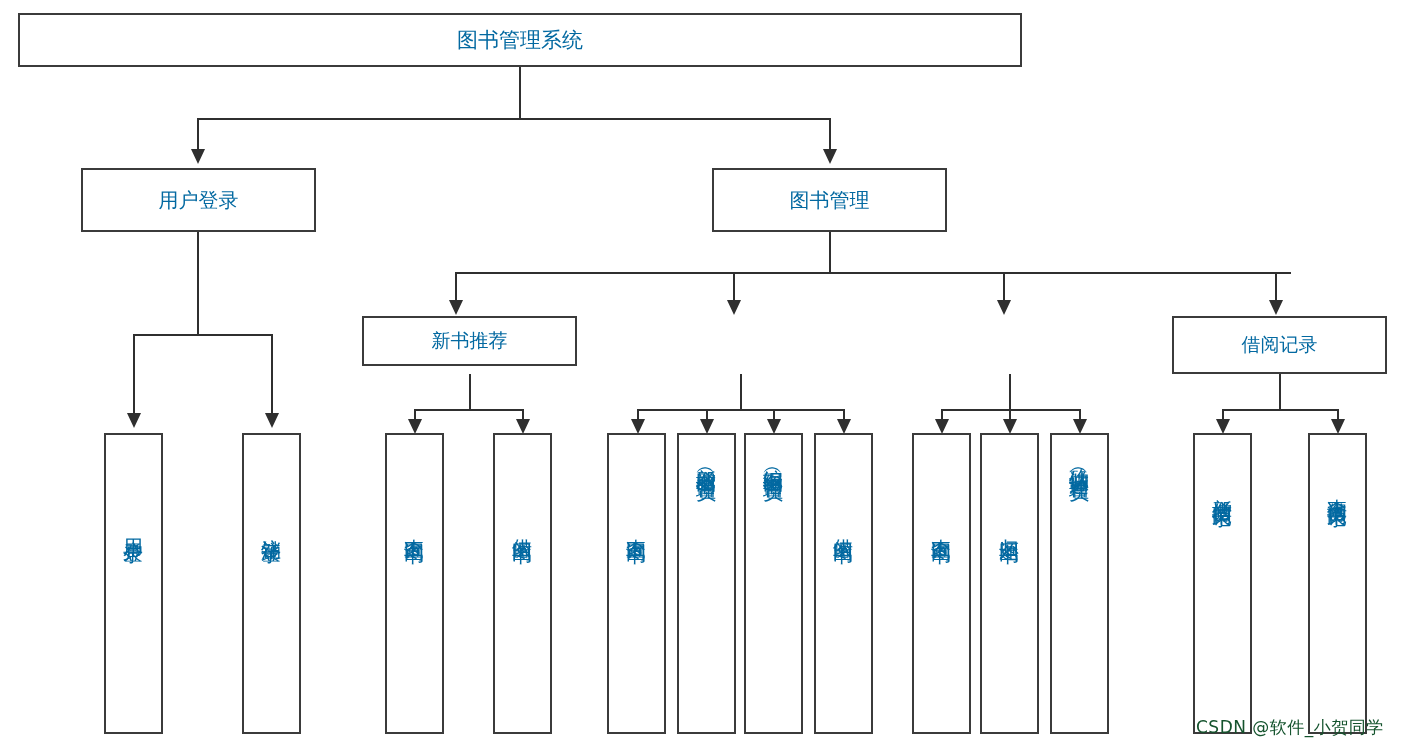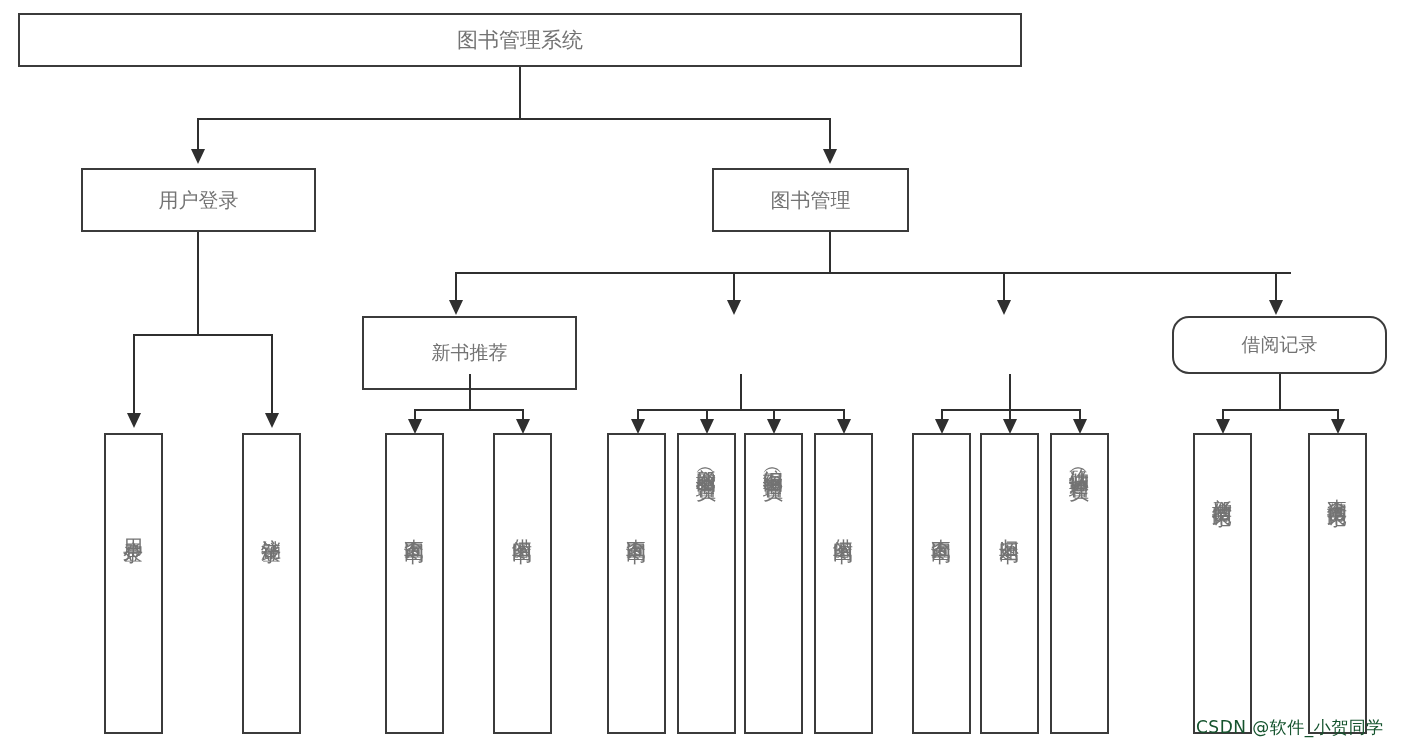--- a/index.html
+++ b/index.html
@@ -22,21 +22,21 @@
   
   .node {
     position: absolute;
     box-sizing: border-box;
     background: #ffffff;
     border: 2px solid #3b3b3b;
     display: flex;
     align-items: center;
     justify-content: center;
     text-align: center;
-    color: #737373;
+    color: #0369a1;
     line-height: 1.15;
   }
   .node.root {
     font-size: 21px;
   }
   .node.lvl1 {
     font-size: 20px;
   }
   .node.lvl2 {
     font-size: 19px;
@@ -97,21 +97,21 @@
   <div class="hline" style="left:197px; top:118px; width:634px;"></div>
 
   <div class="vline" style="left:197px; top:118px; height:33px;"></div>
   <div class="arrow" style="left:191px; top:149px;"></div>
   <div class="vline" style="left:829px; top:118px; height:33px;"></div>
   <div class="arrow" style="left:823px; top:149px;"></div>
 
   <div class="node lvl1" style="left:81px; top:168px; width:235px; height:64px;">
     <span>用户登录</span>
   </div>
-  <div class="node lvl1" style="left:712px; top:168px; width:197px; height:64px;">
+  <div class="node lvl1" style="left:712px; top:168px; width:235px; height:64px;">
     <span>图书管理</span>
   </div>
 
   <div class="vline" style="left:197px; top:232px; height:103px;"></div>
   <div class="hline" style="left:133px; top:334px; width:140px;"></div>
   <div class="vline" style="left:133px; top:334px; height:81px;"></div>
   <div class="arrow" style="left:127px; top:413px;"></div>
   <div class="vline" style="left:271px; top:334px; height:81px;"></div>
   <div class="arrow" style="left:265px; top:413px;"></div>
 
@@ -119,24 +119,24 @@
   <div class="hline" style="left:455px; top:272px; width:836px;"></div>
   <div class="vline" style="left:455px; top:272px; height:30px;"></div>
   <div class="arrow" style="left:449px; top:300px;"></div>
   <div class="vline" style="left:733px; top:272px; height:30px;"></div>
   <div class="arrow" style="left:727px; top:300px;"></div>
   <div class="vline" style="left:1003px; top:272px; height:30px;"></div>
   <div class="arrow" style="left:997px; top:300px;"></div>
   <div class="vline" style="left:1275px; top:272px; height:30px;"></div>
   <div class="arrow" style="left:1269px; top:300px;"></div>
 
-  <div class="node lvl2" style="left:362px; top:316px; width:215px; height:74px;">
+  <div class="node lvl2" style="left:362px; top:316px; width:215px; height:50px;">
     <span>新书推荐</span>
   </div>
-  <div class="node lvl2" style="left:1172px; top:316px; width:215px; height:58px;border-radius:17px;">
+  <div class="node lvl2" style="left:1172px; top:316px; width:215px; height:58px;">
     <span>借阅记录</span>
   </div>
 
   <div class="vline" style="left:469px; top:374px; height:36px;"></div>
   <div class="hline" style="left:414px; top:409px; width:110px;"></div>
   <div class="vline" style="left:414px; top:409px; height:12px;"></div>
   <div class="arrow" style="left:408px; top:419px;"></div>
   <div class="vline" style="left:522px; top:409px; height:12px;"></div>
   <div class="arrow" style="left:516px; top:419px;"></div>
 

